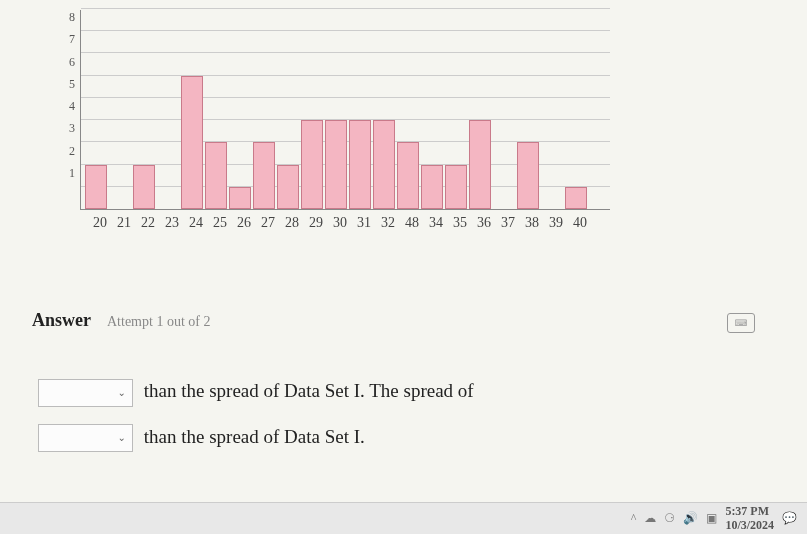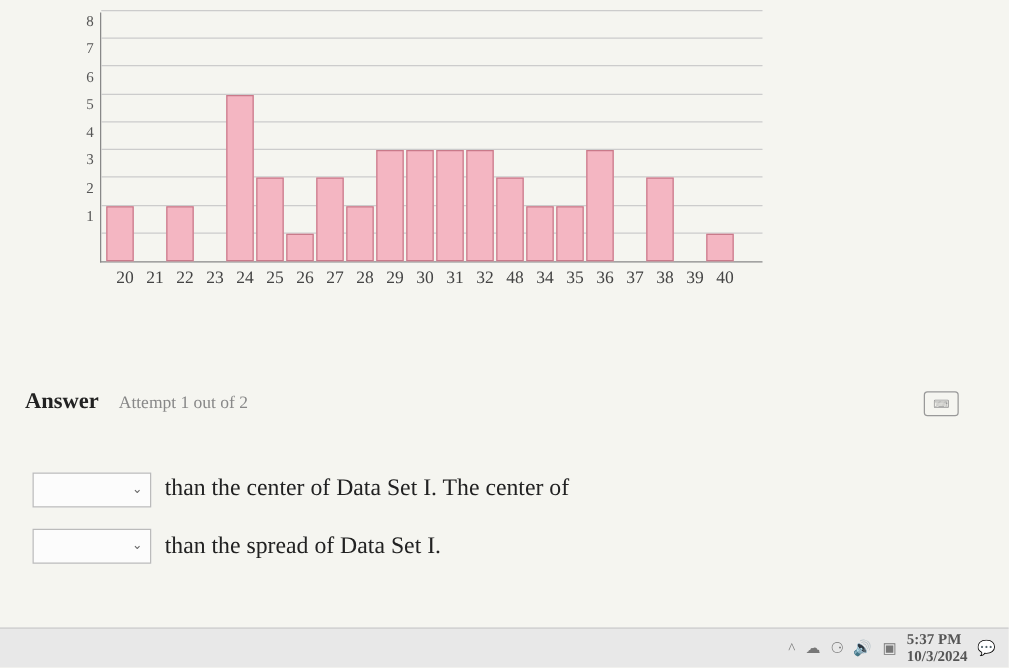--- a/index.html
+++ b/index.html
@@ -72,21 +72,21 @@
       padding-left: 4px;
     }
     .x-label {
       width: 24px;
       text-align: center;
       font-size: 14px;
       color: #444;
     }
     .answer-section {
       margin-top: 70px;
-      padding: 0 20px;
+      padding: 0 32px;
     }
     .answer-header {
       display: flex;
       align-items: baseline;
       justify-content: space-between;
       padding-right: 20px;
     }
     .answer-label {
       font-weight: bold;
       font-size: 18px;
@@ -234,21 +234,21 @@
 <div class="answer-section">
   <div class="answer-header">
     <div>
       <span class="answer-label">Answer</span>
       <span class="attempt">Attempt 1 out of 2</span>
     </div>
     <span class="keyboard-icon">⌨</span>
   </div>
   <div class="question-text">
     <span class="dropdown"><span class="chev">⌄</span></span>
-    <span>than the center of Data Set I. The center of</span>
+    <span>than the spread of Data Set I. The spread of</span>
     <br>
     <span class="dropdown"><span class="chev">⌄</span></span>
     <span>than the spread of Data Set I.</span>
   </div>
 </div>
 
 <div class="taskbar">
   <div></div>
   <div class="tray">
     <span class="tray-icon">^</span>

